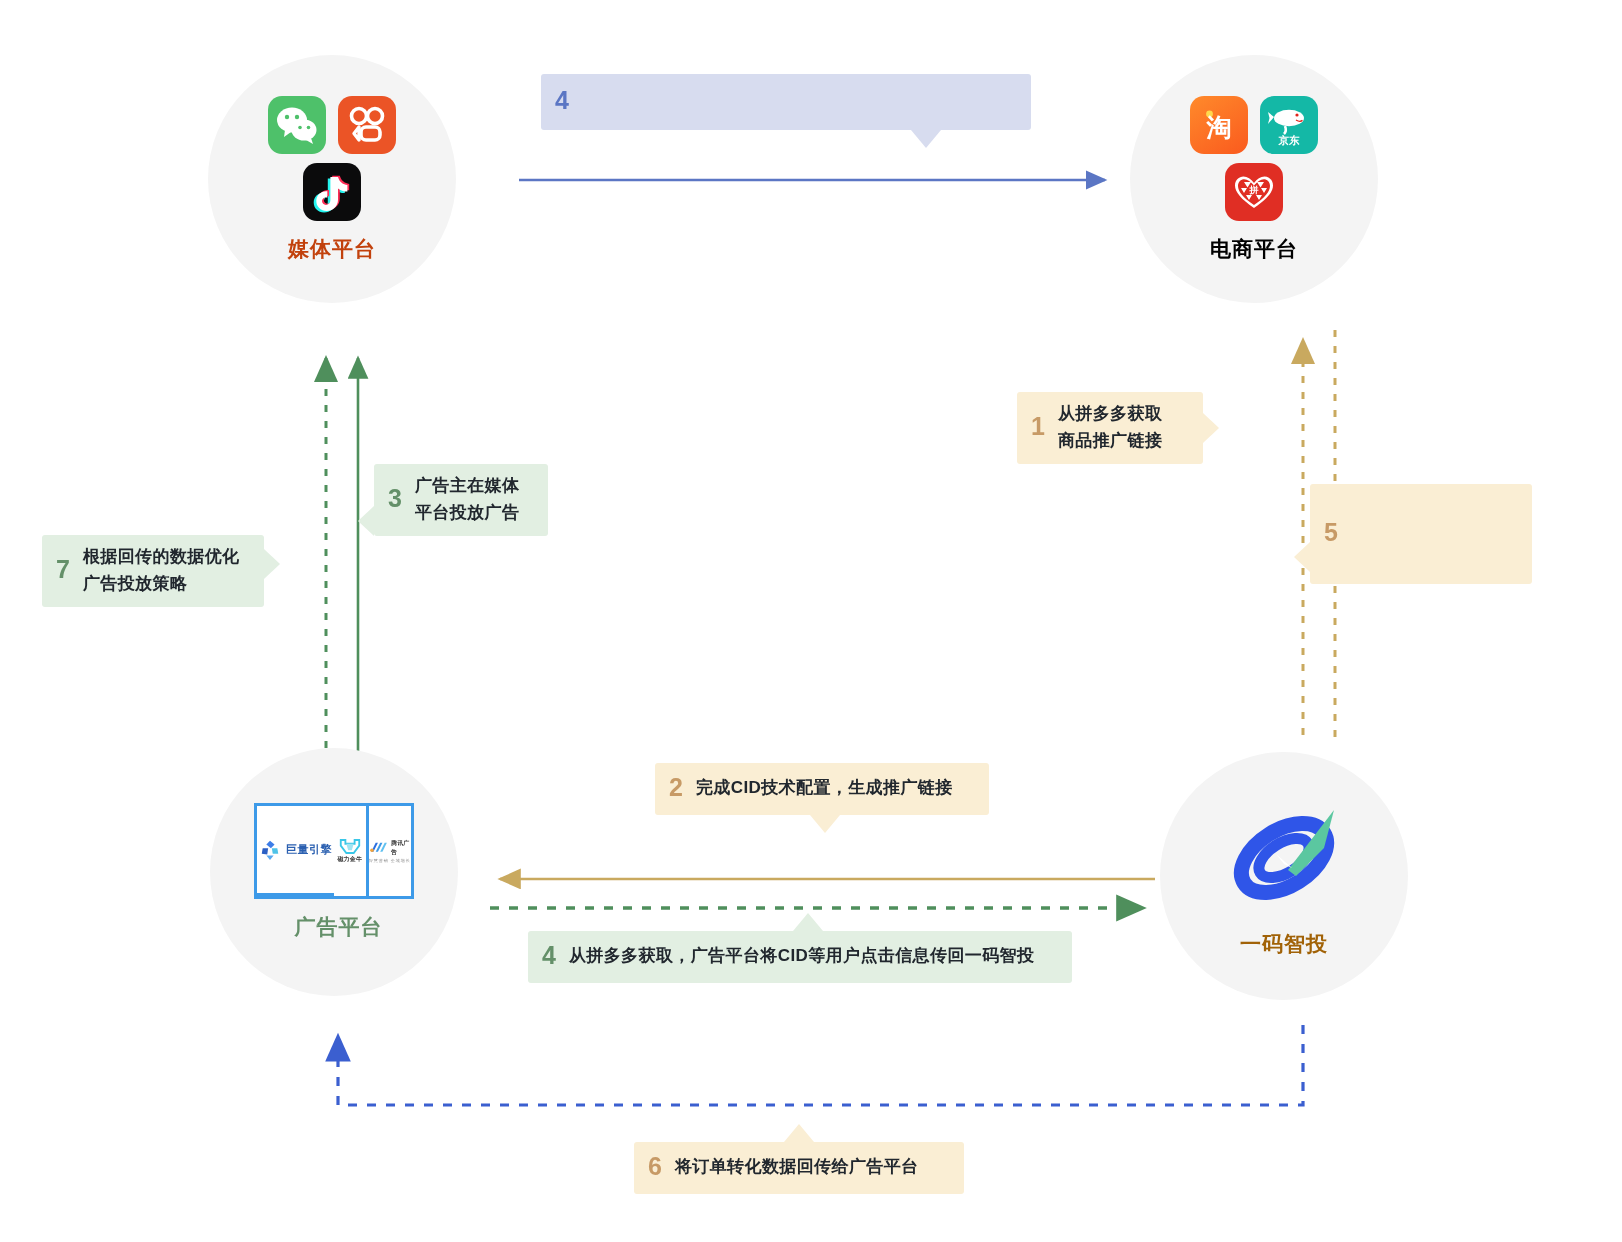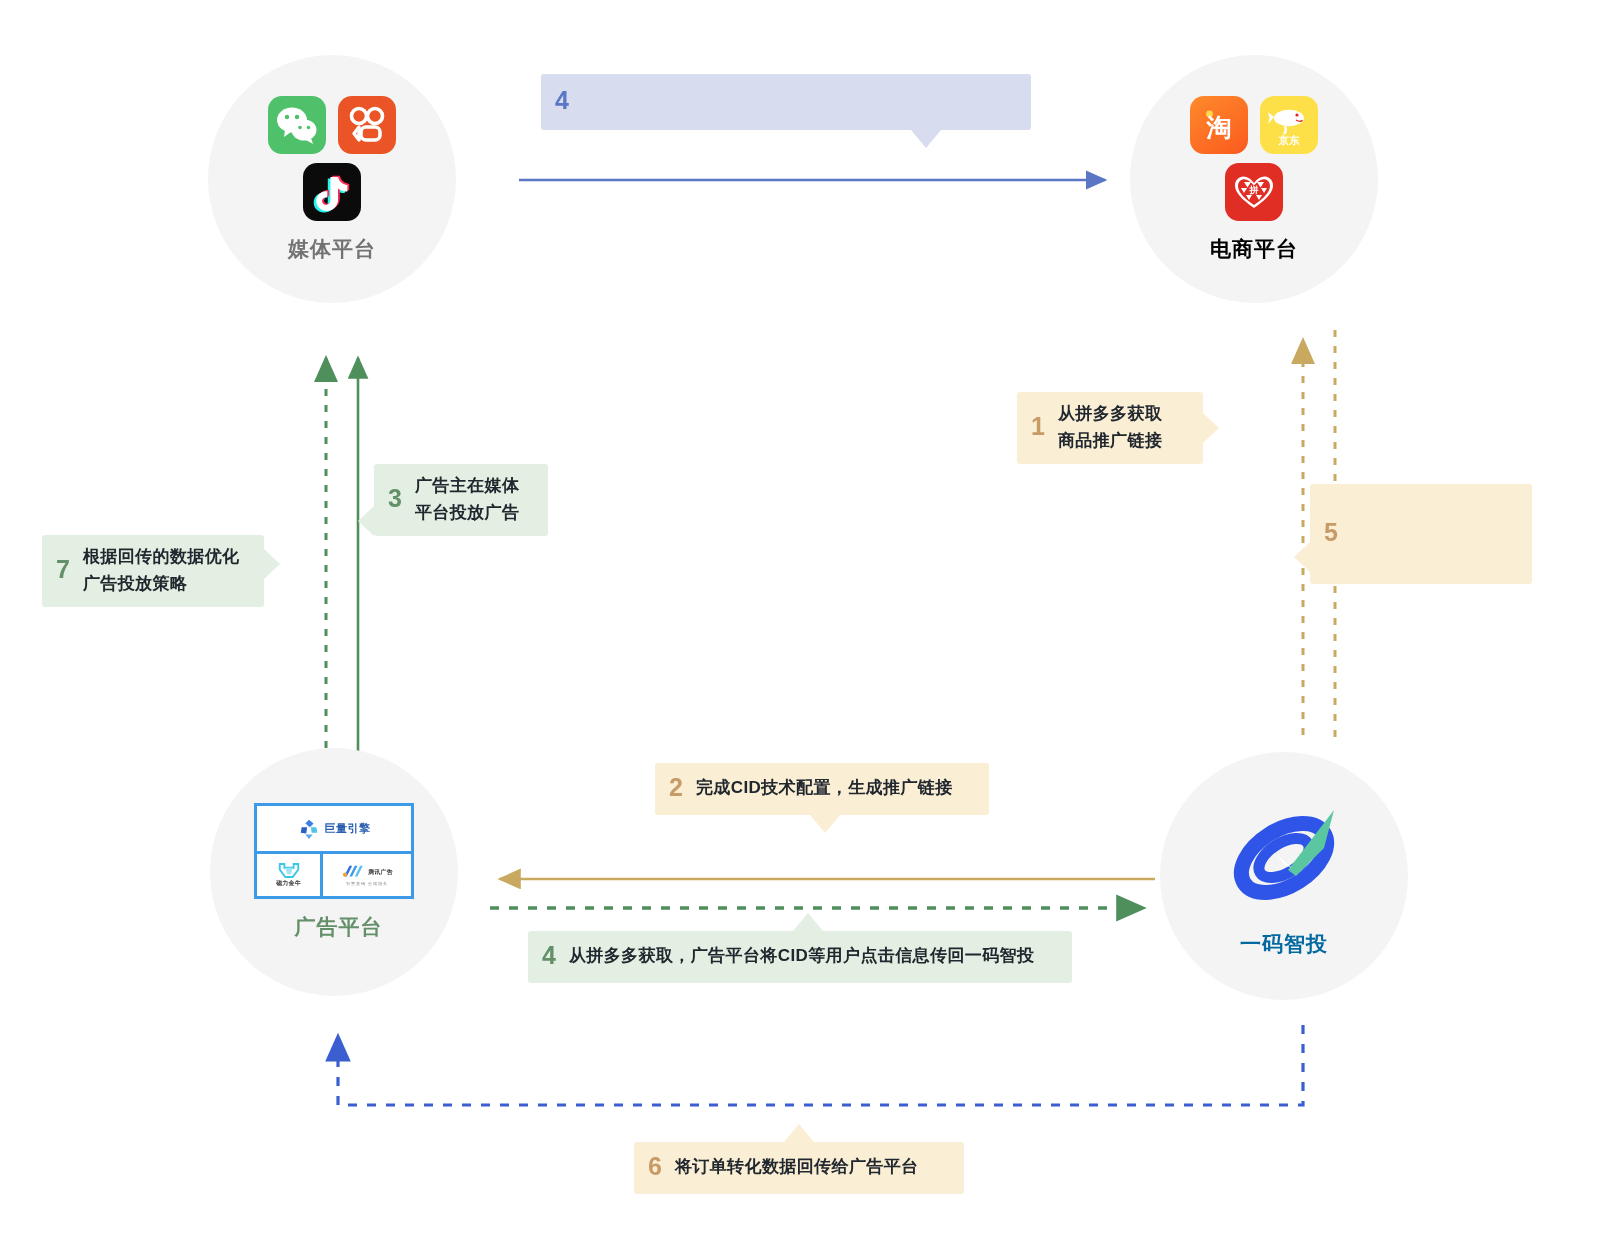--- a/index.html
+++ b/index.html
@@ -83,21 +83,21 @@
   .c-cream .num{color:#c79a66;}
   .c-mint{background:#e2efe2;}
   .c-mint .num{color:#649069;}
 
   
   .adboard{
     width:160px;height:96px;
     border:3px solid #3d9ae8;
     background:#ffffff;
     box-sizing:border-box;
-    display:flex;flex-direction:column;
+    display:flex;flex-direction:row;
   }
   .adboard .row-top{
     flex:0 0 50%;
     border-bottom:3px solid #3d9ae8;
     display:flex;align-items:center;justify-content:center;gap:5px;
   }
   .adboard .row-bot{flex:1 1 auto;display:flex;}
   .adboard .cell-l{
     flex:0 0 41%;
     border-right:3px solid #3d9ae8;
@@ -179,34 +179,34 @@
     </div>
     <div class="logo-row2">
       <div class="tile" style="background:#0b0b0c;">
         <svg width="42" height="42" viewBox="0 0 42 42">
           <path d="M27 6 c1.6 5.2 5.1 7.6 9.4 8.1 v6.4 c-3.6 .1 -6.9 -1.1 -9.4 -3.1 v11.3 c0 6.6 -5.2 11.3 -11.3 11.3 -6.1 0 -10.4 -4.4 -10.4 -10 0 -5.9 4.9 -10.4 11 -9.7 v6.5 c-2.9 -.9 -5.3 .8 -5.3 3.3 0 2.2 1.8 3.8 4 3.8 2.4 0 4.4 -1.8 4.4 -4.6 V6 Z" fill="#25f4ee" transform="translate(-2.6,1.6)"></path>
           <path d="M27 6 c1.6 5.2 5.1 7.6 9.4 8.1 v6.4 c-3.6 .1 -6.9 -1.1 -9.4 -3.1 v11.3 c0 6.6 -5.2 11.3 -11.3 11.3 -6.1 0 -10.4 -4.4 -10.4 -10 0 -5.9 4.9 -10.4 11 -9.7 v6.5 c-2.9 -.9 -5.3 .8 -5.3 3.3 0 2.2 1.8 3.8 4 3.8 2.4 0 4.4 -1.8 4.4 -4.6 V6 Z" fill="#fe2c55" transform="translate(1.8,-1.2)"></path>
           <path d="M27 6 c1.6 5.2 5.1 7.6 9.4 8.1 v6.4 c-3.6 .1 -6.9 -1.1 -9.4 -3.1 v11.3 c0 6.6 -5.2 11.3 -11.3 11.3 -6.1 0 -10.4 -4.4 -10.4 -10 0 -5.9 4.9 -10.4 11 -9.7 v6.5 c-2.9 -.9 -5.3 .8 -5.3 3.3 0 2.2 1.8 3.8 4 3.8 2.4 0 4.4 -1.8 4.4 -4.6 V6 Z" fill="#ffffff"></path>
         </svg>
       </div>
     </div>
-    <div class="node-label" style="color:#737373;">媒体平台</div>
+    <div class="node-label" style="color:#c2410c;">媒体平台</div>
   </div>
 
   <div class="node" style="left:1130px;top:55px;width:248px;height:248px;">
     <div class="logo-row">
 
       <div class="tile" style="background:linear-gradient(145deg,#ff8a2b,#fa5a1e);">
         <svg width="44" height="40" viewBox="0 0 44 40">
           <circle cx="12.5" cy="9" r="3.4" fill="#ffd84d"></circle>
           <text x="22" y="31" font-family="'DejaVu Sans',sans-serif" font-size="25" font-weight="bold" fill="#ffffff" text-anchor="middle">淘</text>
         </svg>
       </div>
 
-      <div class="tile" style="background:#fde047;">
+      <div class="tile" style="background:#14b8a6;">
         <svg width="46" height="44" viewBox="0 0 46 44">
           <ellipse cx="23" cy="15" rx="15" ry="8.2" fill="#fff"></ellipse>
           <path d="M8 14 L2 9 L3.5 15 L2 21 Z" fill="#fff"></path>
           <circle cx="31" cy="12" r="1.6" fill="#e1251b"></circle>
           <path d="M30 17 q4 2.5 6.5 .4" stroke="#e1251b" stroke-width="1.4" fill="none"></path>
           <path d="M19 23 q2 5 -1 8" stroke="#fff" stroke-width="2.6" fill="none"></path>
           <text x="23" y="41" font-family="'DejaVu Sans',sans-serif" font-size="10.5" font-weight="bold" fill="#ffffff" text-anchor="middle">京东</text>
         </svg>
       </div>
     </div>
@@ -263,21 +263,21 @@
     <div style="margin-top:-6px;">
       <svg width="132" height="128" viewBox="0 0 132 128">
         <g transform="rotate(-32 66 70)">
           <ellipse cx="66" cy="70" rx="47" ry="28" fill="none" stroke="#2f55e8" stroke-width="15"></ellipse>
           <ellipse cx="66" cy="70" rx="28" ry="15" fill="none" stroke="#2f55e8" stroke-width="11"></ellipse>
         </g>
         <path d="M70 82 L116 22 L106 60 L78 88 Z" fill="#5bc7a0"></path>
         <path d="M74 80 L58 66 L66 76 Z" fill="#ffffff"></path>
       </svg>
     </div>
-    <div class="node-label" style="color:#0369a1;margin-top:10px;">一码智投</div>
+    <div class="node-label" style="color:#a16207;margin-top:10px;">一码智投</div>
   </div>
 
   <div class="callout c-lav" style="left:541px;top:74px;width:490px;height:56px;align-items:center;">
     <span class="num">4</span>
     <span class="tail tail-down" style="left:370px;top:56px;border-top:18px solid #d7dcef;"></span>
   </div>
 
   <div class="callout c-cream" style="left:1017px;top:392px;width:186px;height:72px;align-items:center;">
     <span class="num">1</span>
     <span class="txt">从拼多多获取

